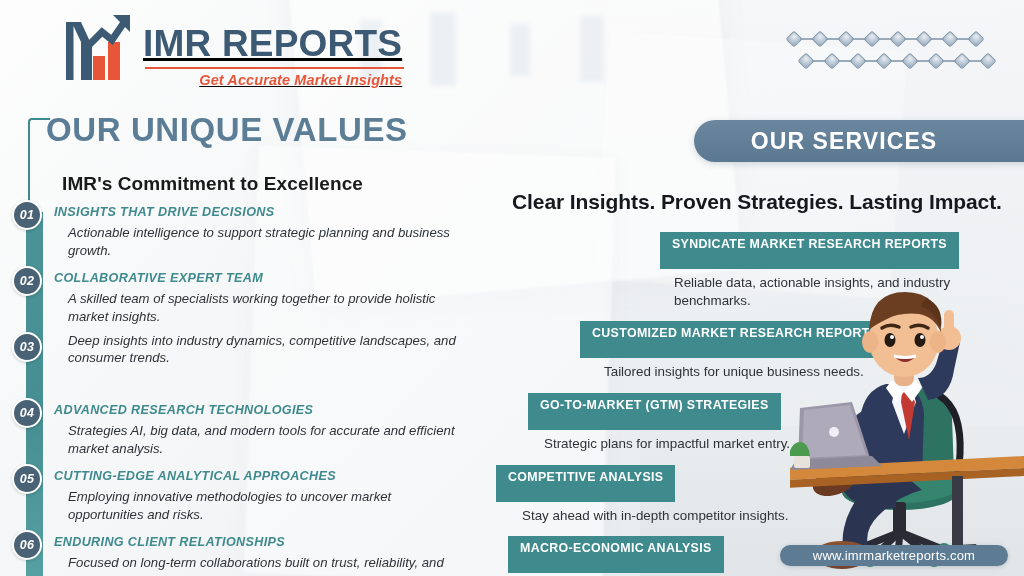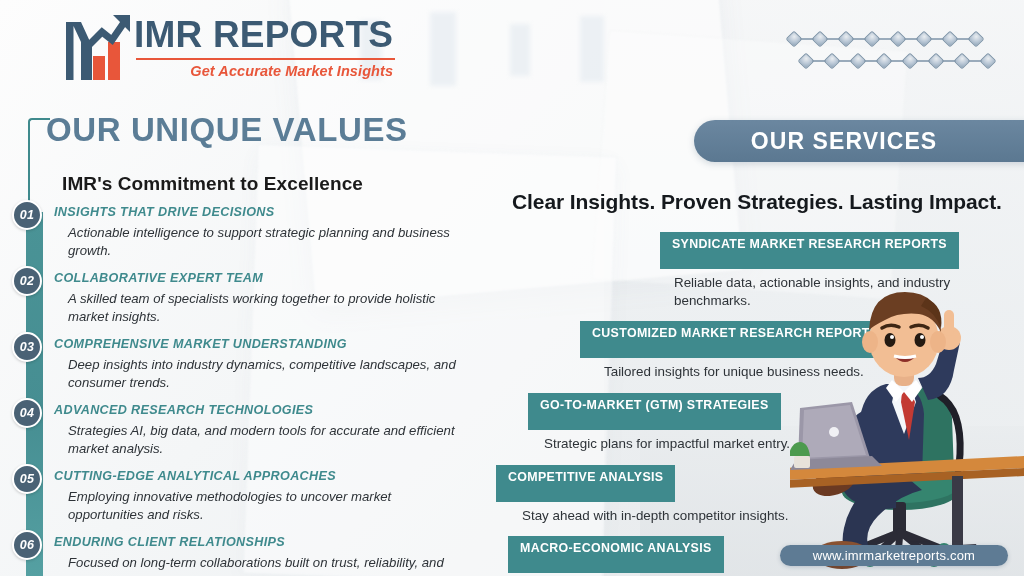--- a/index.html
+++ b/index.html
@@ -59,21 +59,21 @@
   }
   .bg-floor {
     position:absolute; left:640px; bottom:0; width:384px; height:150px;
     background: linear-gradient(180deg,#e9ecee 0%, #dfe3e6 100%);
     opacity:.8;
   }
 
   
   .logo-wrap {
     position:absolute; left:62px; top:12px;
-    display:flex; align-items:flex-start; 
+    display:flex; align-items:flex-end; gap:9px;text-decoration:underline;
   }
   .logo-mark { width:72px; height:76px; flex:none; }
   .logo-text { padding-top:4px; }
   .logo-title {
     font-size:37px; font-weight:bold; letter-spacing:.2px;
     color:#3C5A73; line-height:1; white-space:nowrap;
   }
   .logo-rule {
     height:2px; background:#E8563A; margin:5px 0 3px 2px; width:100%;
   }
@@ -290,21 +290,20 @@
       </div>
 
       <div class="value-item">
         <div class="num-badge">02</div>
         <div class="value-head">COLLABORATIVE EXPERT TEAM</div>
         <div class="value-body">A skilled team of specialists working together to provide holistic market insights.</div>
       </div>
 
       <div class="value-item">
         <div class="num-badge">03</div>
-        <div class="value-head">COMPREHENSIVE MARKET UNDERSTANDING</div>
         <div class="value-body">Deep insights into industry dynamics, competitive landscapes, and consumer trends.</div>
       </div>
 
       <div class="value-item">
         <div class="num-badge">04</div>
         <div class="value-head">ADVANCED RESEARCH TECHNOLOGIES</div>
         <div class="value-body">Strategies AI, big data, and modern tools for accurate and efficient market analysis.</div>
       </div>
 
       <div class="value-item">

